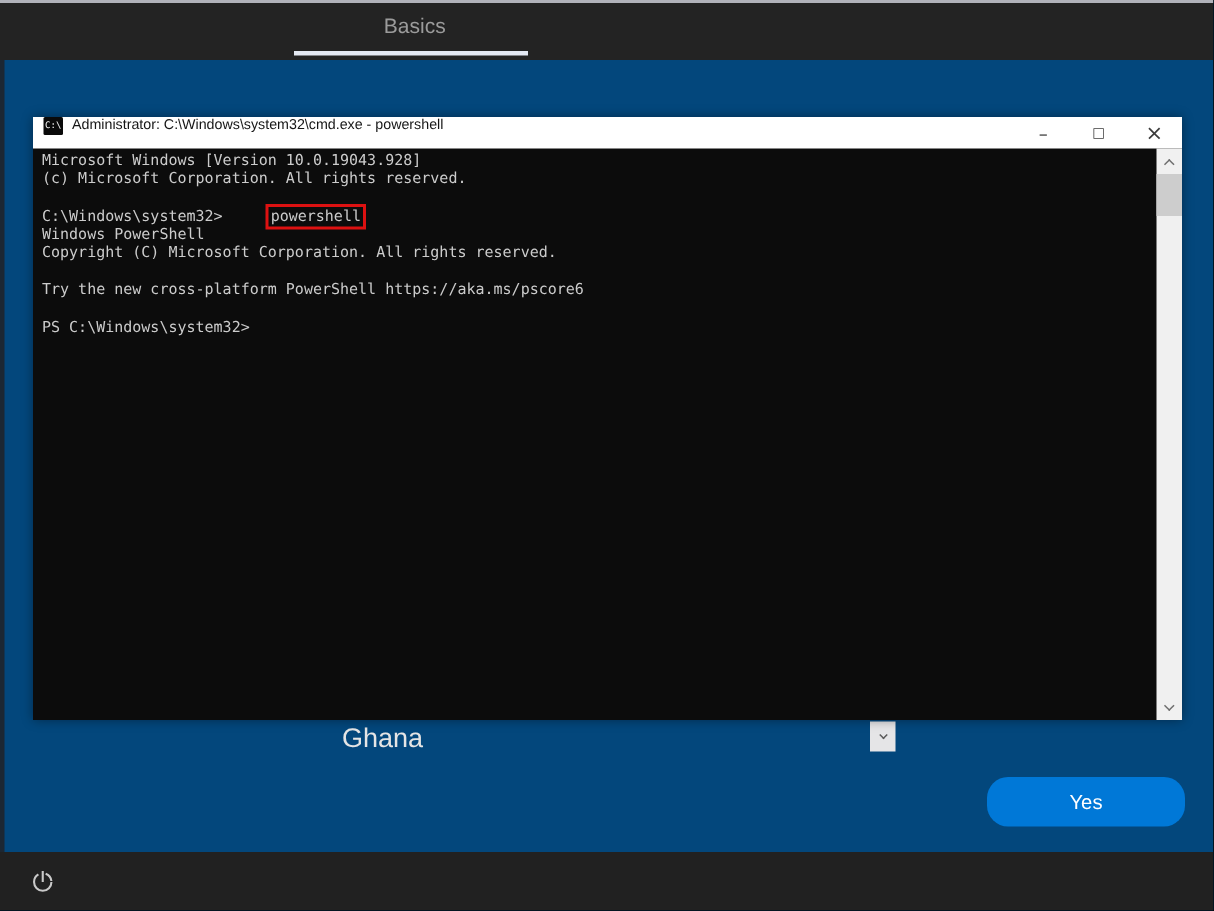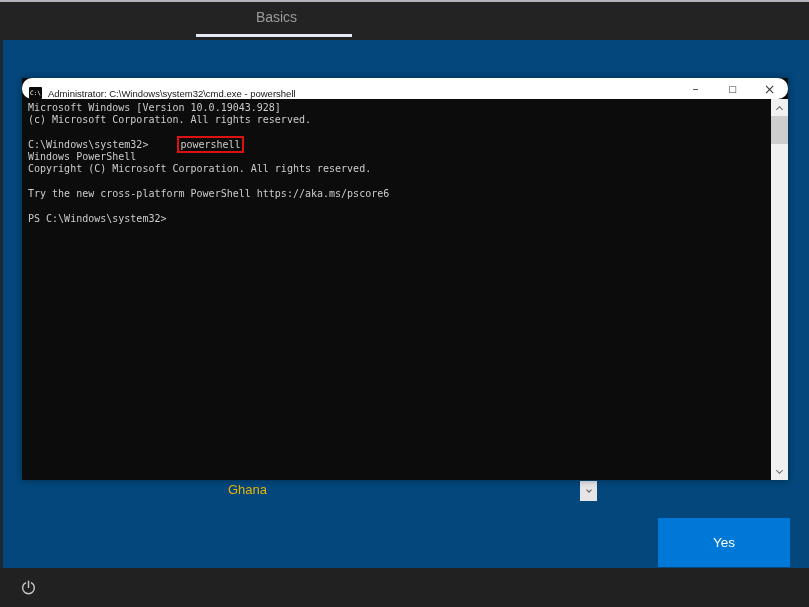--- a/index.html
+++ b/index.html
@@ -11,21 +11,21 @@
     text-decoration: underline;
   }
   .top-hairline { position: absolute; top: 0; left: 0; width: 809px; height: 2px; background: #b1b2ba; z-index: 6; }
   .header { position: absolute; top: 0; left: 0; width: 809px; height: 40px; background: var(--header-dark, #232323); z-index: 2; }
   .tab-label { position: absolute; top: 9px; left: 0; width: 553px; text-align: center; font-size: 14px; color: #9b9b9b; }
   .tab-underline { position: absolute; top: 34px; left: 196px; width: 156px; height: 3px; background: var(--tab-underline, #e3e8f2); }
   .left-edge { position: absolute; top: 40px; left: 0; width: 3px; height: 528px; background: #1c2733; z-index: 1; }
 
   
   .cmd-window { position: absolute; left: 22px; top: 78px; width: 766px; height: 402px; background: var(--console-bg, #0c0c0c); box-shadow: 0 0 7px rgba(0,0,0,.4); z-index: 3; }
-  .titlebar { height: 21px; background: var(--titlebar-bg, #ffffff); display: flex; align-items: flex-end; border-radius: 10px; }
+  .titlebar { height: 21px; background: var(--titlebar-bg, #ffffff); display: flex; align-items: flex-start; }
   .cmd-icon { width: 13px; height: 12px; margin-left: 7px; background: #0a0a0a; color: #fff; font-size: 6px; line-height: 12px; text-align: center; font-family: "DejaVu Sans Mono", monospace; border-radius: 1px; flex: none; }
   .window-title { margin-left: 6px; font-size: 9.5px; color: #151515; white-space: nowrap; }
   .controls { margin-left: auto; display: flex; height: 100%; }
   .ctrl { width: 37px; height: 100%; display: flex; align-items: center; justify-content: center; color: #3c3c3c; font-family: "DejaVu Sans", sans-serif; cursor: default; }
   .ctrl-min { font-size: 12px; }
   .ctrl-max { font-size: 9px; }
   .ctrl-close { font-size: 14px; }
 
   .console { position: absolute; top: 21px; left: 0; right: 17px; bottom: 0; padding: 3px 0 0 6px; overflow: hidden;
     font-family: "DejaVu Sans Mono", monospace; font-size: 10px; line-height: 12.3px; color: var(--console-text, #cccccc); white-space: pre; }
@@ -34,26 +34,26 @@
 
   .scrollbar { position: absolute; top: 21px; right: 0; bottom: 0; width: 17px; background: #f0f0f0; }
   .sb-btn { position: absolute; left: 0; width: 17px; height: 15px; display: flex; align-items: center; justify-content: center; }
   .sb-up { top: 1px; } .sb-down { bottom: 1px; }
   .chev { width: 5px; height: 5px; border-right: 1.5px solid #6e6e6e; border-bottom: 1.5px solid #6e6e6e; }
   .chev-up { transform: rotate(-135deg); margin-top: 3px; }
   .chev-down { transform: rotate(45deg); margin-bottom: 2px; }
   .sb-thumb { position: absolute; left: 0; top: 17px; width: 17px; height: 28px; background: #cdcdcd; }
 
   
-  .region-label { position: absolute; left: 228px; top: 482px; font-size: 13px; color: #eab308; z-index: 1; }
+  .region-label { position: absolute; left: 228px; top: 482px; font-size: 18px; color: #e5e5e5; z-index: 1; }
   .dropdown-btn { position: absolute; left: 580px; top: 481px; width: 17px; height: 20px; background: #e5e5e7; display: flex; align-items: center; justify-content: center; z-index: 1; }
   .dropdown-btn .chev { width: 4px; height: 4px; border-color: #5a5a5a; margin-bottom: 2px; }
 
-  .yes-button { position: absolute; left: 658px; top: 518px; width: 132px; height: 49px; background: var(--button-blue, #0078d7);
-    color: #fff; font-size: 13.5px; display: flex; align-items: center; justify-content: center; cursor: pointer; z-index: 1; }
+  .yes-button { position: absolute; left: 658px; top: 518px; width: 132px; height: 33px; background: var(--button-blue, #0078d7);
+    color: #fff; font-size: 13.5px; display: flex; align-items: center; justify-content: center; cursor: pointer; z-index: 1; border-radius: 14px; }
 
   .bottom-bar { position: absolute; left: 0; top: 568px; width: 809px; height: 39px; background: #212121; z-index: 4; }
   .power-button { position: absolute; left: 20px; top: 579px; width: 17px; height: 17px; z-index: 5; cursor: pointer; }
 </style>
 </head>
 <body>
 
 <div class="screen">
   <div class="top-hairline"></div>
 

